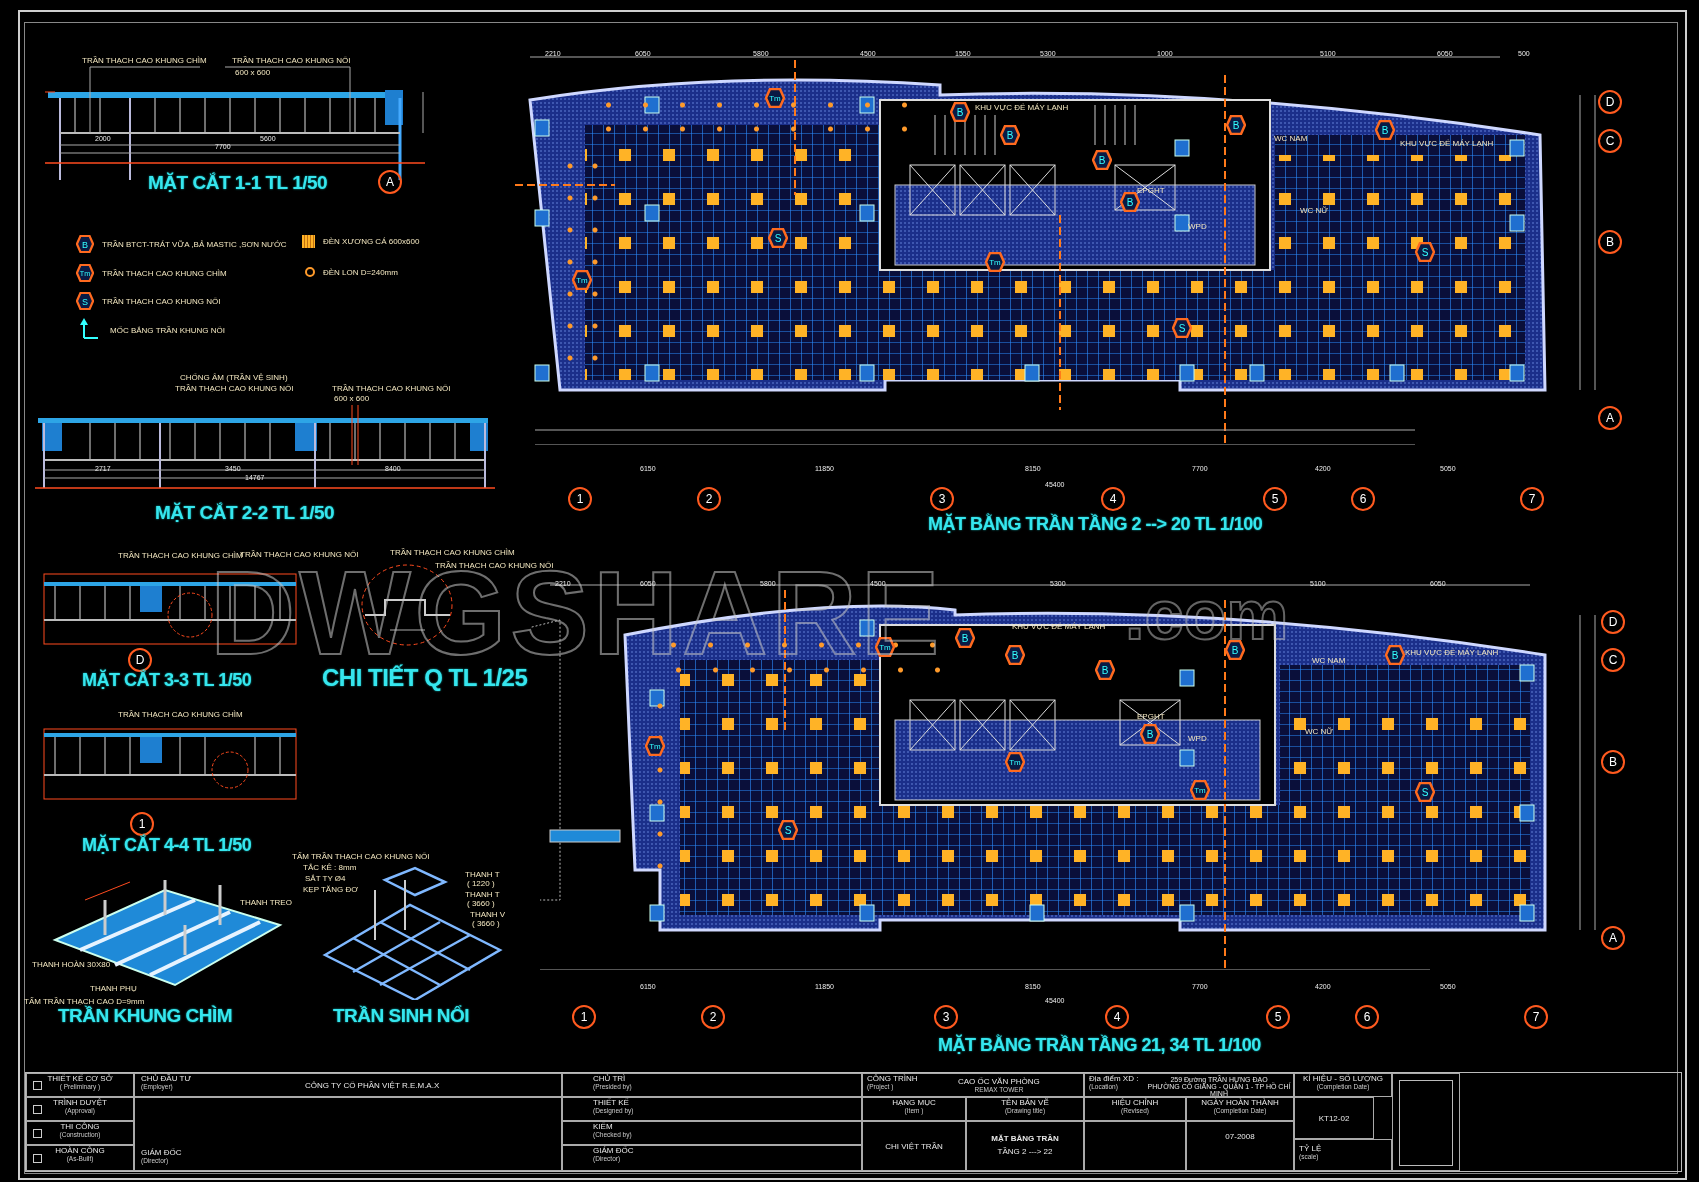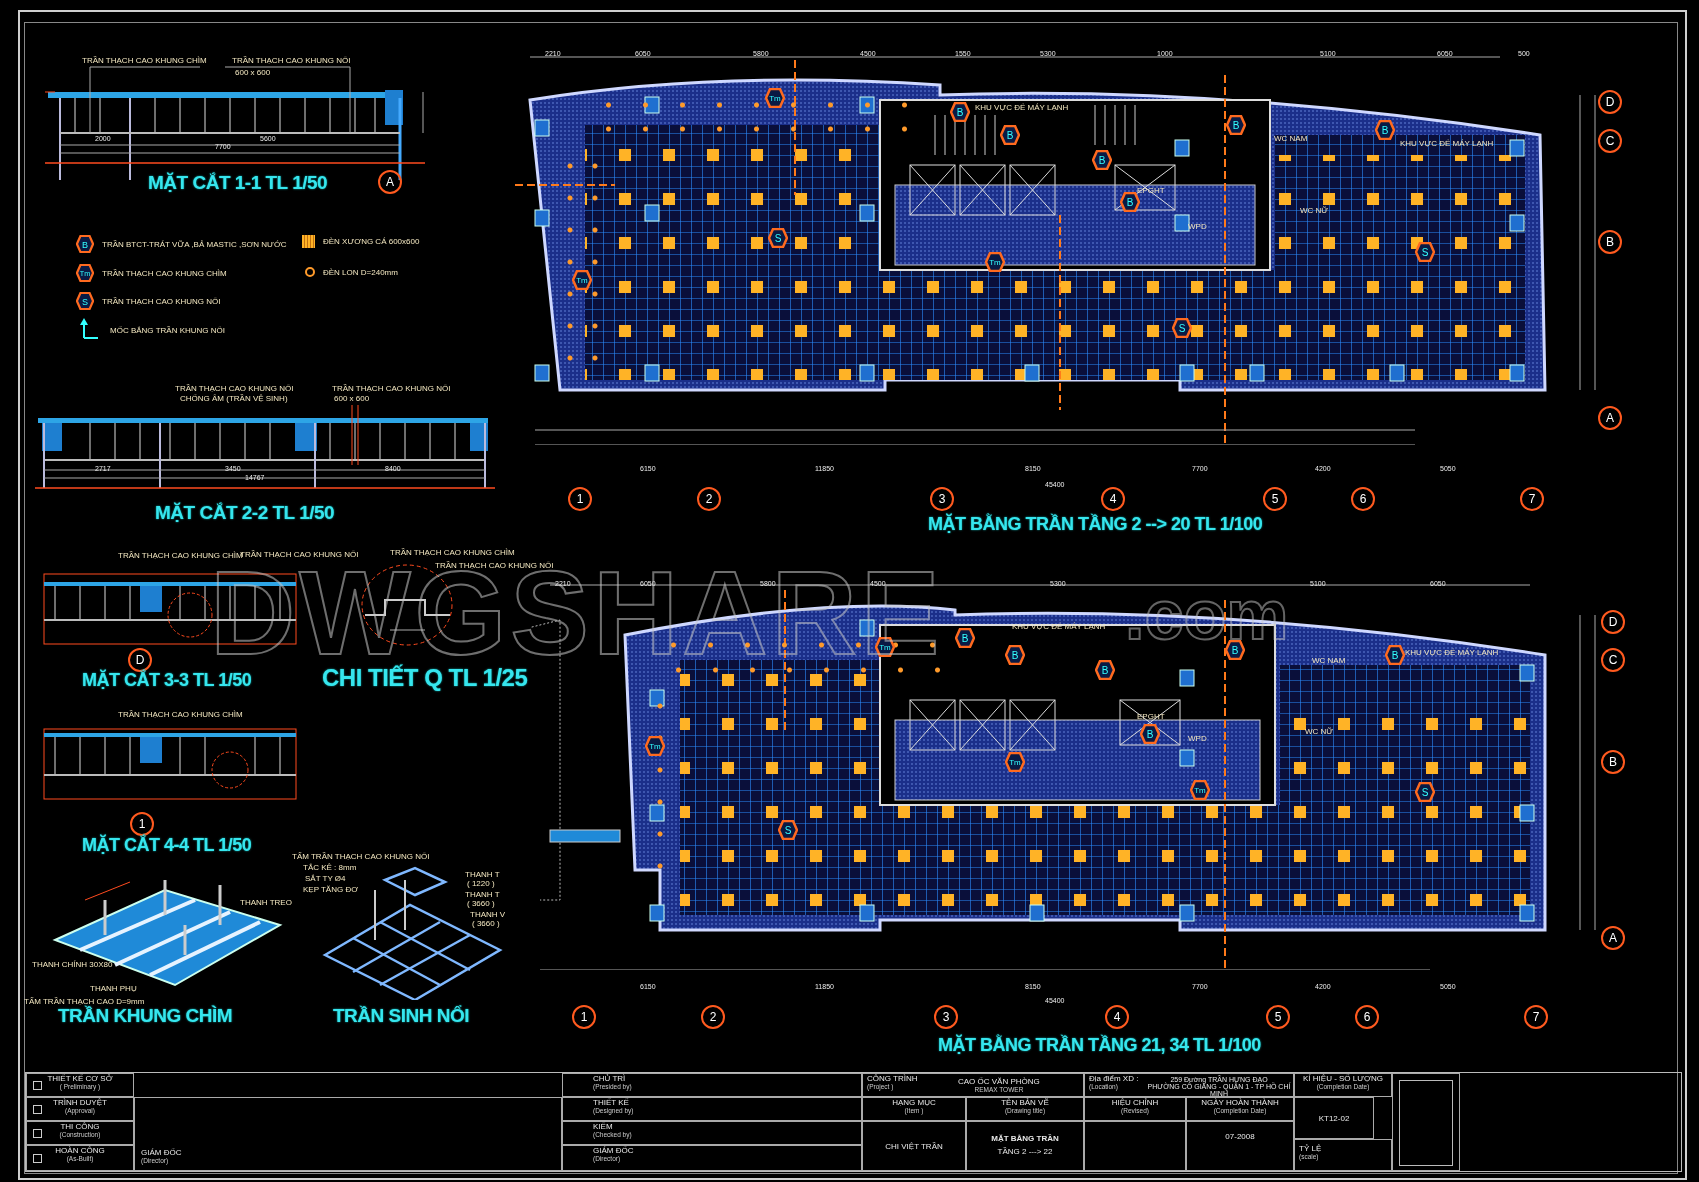--- a/index.html
+++ b/index.html
@@ -137,21 +137,21 @@
         <line x1="285" y1="33" x2="285" y2="98"></line>
         <line x1="455" y1="33" x2="455" y2="98"></line>
       </g>
     <line x1="14" y1="80" x2="455" y2="80" stroke="#aaa"></line>
     <line x1="14" y1="88" x2="455" y2="88" stroke="#aaa"></line>
     <line x1="5" y1="98" x2="465" y2="98" stroke="#ff4b1f" stroke-width="1.5"></line>
     <line x1="322" y1="15" x2="322" y2="75" stroke="#ff4b1f"></line>
       <line x1="328" y1="15" x2="328" y2="75" stroke="#ff4b1f"></line>
   </svg>
   <div class="label" style="left:175px;top:384px;">TRẦN THẠCH CAO KHUNG NỔI</div>
-  <div class="label" style="left:180px;top:394px;text-align:center;">CHỐNG ẨM (TRẦN VỆ SINH)</div>
+  <div class="label" style="left:180px;top:373px;text-align:center;">CHỐNG ẨM (TRẦN VỆ SINH)</div>
   <div class="label" style="left:332px;top:384px;">TRẦN THẠCH CAO KHUNG NỔI</div>
   <div class="label" style="left:334px;top:394px;">600 x 600</div>
   <div class="dim" style="left:95px;top:465px;">2717</div>
   <div class="dim" style="left:225px;top:465px;">3450</div>
   <div class="dim" style="left:385px;top:465px;">8400</div>
   <div class="dim" style="left:245px;top:474px;">14767</div>
   <div class="title-cyan" style="left:155px;top:502px;font-size:19px;">MẶT CẮT 2-2 TL 1/50</div>
 </div>
 
 <div>
@@ -223,21 +223,21 @@
       </g>
     <g stroke="#ccc" stroke-width="3">
         <line x1="60" y1="30" x2="60" y2="65"></line>
         <line x1="120" y1="10" x2="120" y2="45"></line>
         <line x1="175" y1="15" x2="175" y2="55"></line>
         <line x1="140" y1="55" x2="140" y2="85"></line>
       </g>
     <line x1="40" y1="30" x2="85" y2="12" stroke="#ff4b1f"></line>
   </svg>
   <div class="label" style="left:240px;top:898px;">THANH TREO</div>
-  <div class="label" style="left:32px;top:960px;">THANH CHÍNH 30X80</div>
+  <div class="label" style="left:32px;top:960px;">THANH HOÀN 30X80</div>
   <div class="label" style="left:24px;top:973px;margin-top:24px;">TẤM TRẦN THẠCH CAO D=9mm</div>
   <div class="label" style="left:90px;top:984px;">THANH PHỤ</div>
   <div class="title-cyan" style="left:58px;top:1005px;font-size:19px;">TRẦN KHUNG CHÌM</div>
 </div>
 
 <div>
   <svg width="200" height="140" style="left:315px;top:860px;">
     <g fill="none" stroke="#7fb8ff" stroke-width="2.5">
       <polygon points="10,95 95,45 185,90 100,140"></polygon>
       <line x1="38" y1="112" x2="125" y2="62"></line>
@@ -600,20 +600,24 @@
 <div class="watermark">DWGSHARE</div>
 <div class="wm2">.com</div>
 
 <div class="tb">
 
   <div class="tbc" style="left:0;top:0;width:108px;height:24px;"><span style="position:absolute;left:6px;top:7px;width:7px;height:7px;border:1px solid #ccc;"></span><span>THIẾT KẾ CƠ SỞ</span><span class="en">( Preliminary )</span></div>
   <div class="tbc" style="left:0;top:24px;width:108px;height:24px;"><span style="position:absolute;left:6px;top:7px;width:7px;height:7px;border:1px solid #ccc;"></span><span>TRÌNH DUYỆT</span><span class="en">(Approval)</span></div>
   <div class="tbc" style="left:0;top:48px;width:108px;height:24px;"><span style="position:absolute;left:6px;top:7px;width:7px;height:7px;border:1px solid #ccc;"></span><span>THI CÔNG</span><span class="en">(Construction)</span></div>
   <div class="tbc" style="left:0;top:72px;width:108px;height:26px;"><span style="position:absolute;left:6px;top:8px;width:7px;height:7px;border:1px solid #ccc;"></span><span>HOÀN CÔNG</span><span class="en">(As-Built)</span></div>
 
+  <div class="tbc" style="left:108px;top:0;width:428px;height:24px;text-align:left;padding-left:6px;">
+    <span>CHỦ ĐẦU TƯ</span><span class="en">(Employer)</span>
+    <span style="position:absolute;left:170px;top:7px;">CÔNG TY CỔ PHẦN VIỆT R.E.M.A.X</span>
+  </div>
   <div class="tbc" style="left:108px;top:24px;width:428px;height:74px;text-align:left;padding-left:6px;">
     <span style="position:absolute;left:6px;top:50px;"><span>GIÁM ĐỐC</span><span class="en">(Director)</span></span>
   </div>
 
   <div class="tbc" style="left:536px;top:0;width:300px;height:24px;text-align:left;padding-left:30px;"><span>CHỦ TRÌ</span><span class="en">(Presided by)</span></div>
   <div class="tbc" style="left:536px;top:24px;width:300px;height:24px;text-align:left;padding-left:30px;"><span>THIẾT KẾ</span><span class="en">(Designed by)</span></div>
   <div class="tbc" style="left:536px;top:48px;width:300px;height:24px;text-align:left;padding-left:30px;"><span>KIỂM</span><span class="en">(Checked by)</span></div>
   <div class="tbc" style="left:536px;top:72px;width:300px;height:26px;text-align:left;padding-left:30px;"><span>GIÁM ĐỐC</span><span class="en">(Director)</span></div>
 
   <div class="tbc" style="left:836px;top:0;width:222px;height:24px;text-align:left;padding-left:4px;">

